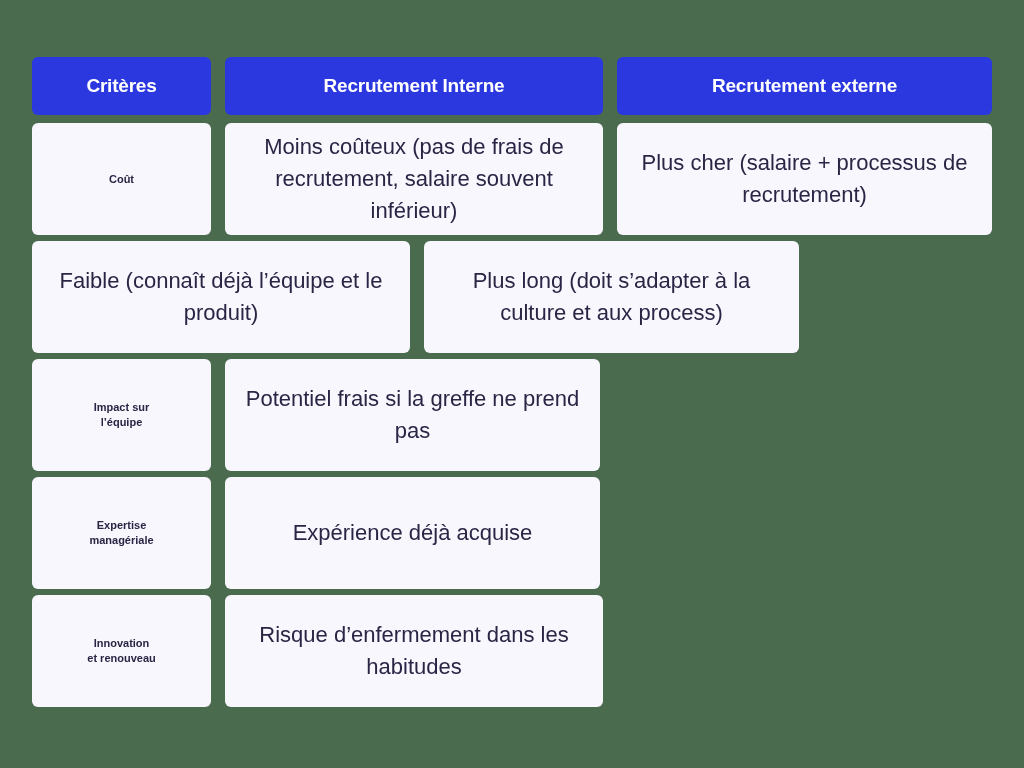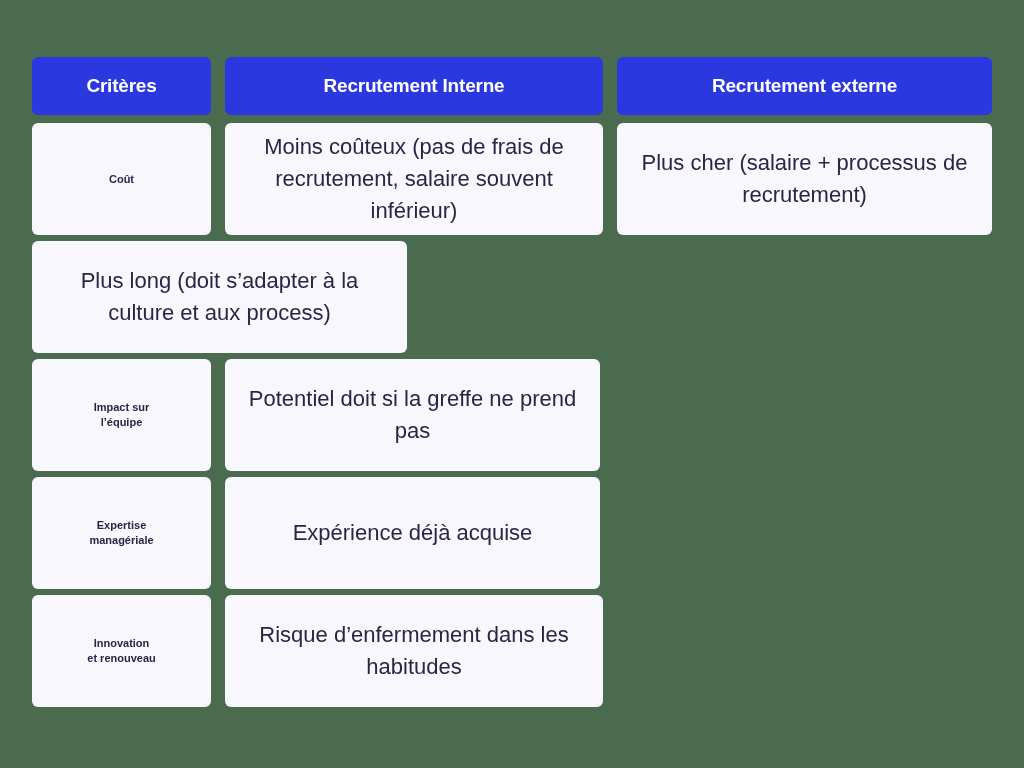--- a/index.html
+++ b/index.html
@@ -101,32 +101,35 @@
     </div>
     <div class="cell body-cell col-internal">
       <span class="cell-text">Moins coûteux (pas de frais de recrutement, salaire souvent inférieur)</span>
     </div>
     <div class="cell body-cell col-external">
       <span class="cell-text">Plus cher (salaire + processus de recrutement)</span>
     </div>
   </div>
 
   <div class="table-row body-row">
+    <div class="cell body-cell col-internal">
+      <span class="cell-text">Faible (connaît déjà l’équipe et le produit)</span>
+    </div>
     <div class="cell body-cell col-external">
       <span class="cell-text">Plus long (doit s’adapter à la culture et aux process)</span>
     </div>
   </div>
 
   <div class="table-row body-row">
     <div class="cell body-cell criteria-cell col-criteria">
       <span class="cell-text">Impact sur
 l’équipe</span>
     </div>
     <div class="cell body-cell col-external">
-      <span class="cell-text">Potentiel doit si la greffe ne prend pas</span>
+      <span class="cell-text">Potentiel frais si la greffe ne prend pas</span>
     </div>
   </div>
 
   <div class="table-row body-row">
     <div class="cell body-cell criteria-cell col-criteria">
       <span class="cell-text">Expertise
 managériale</span>
     </div>
     <div class="cell body-cell col-external">
       <span class="cell-text">Expérience déjà acquise</span>

